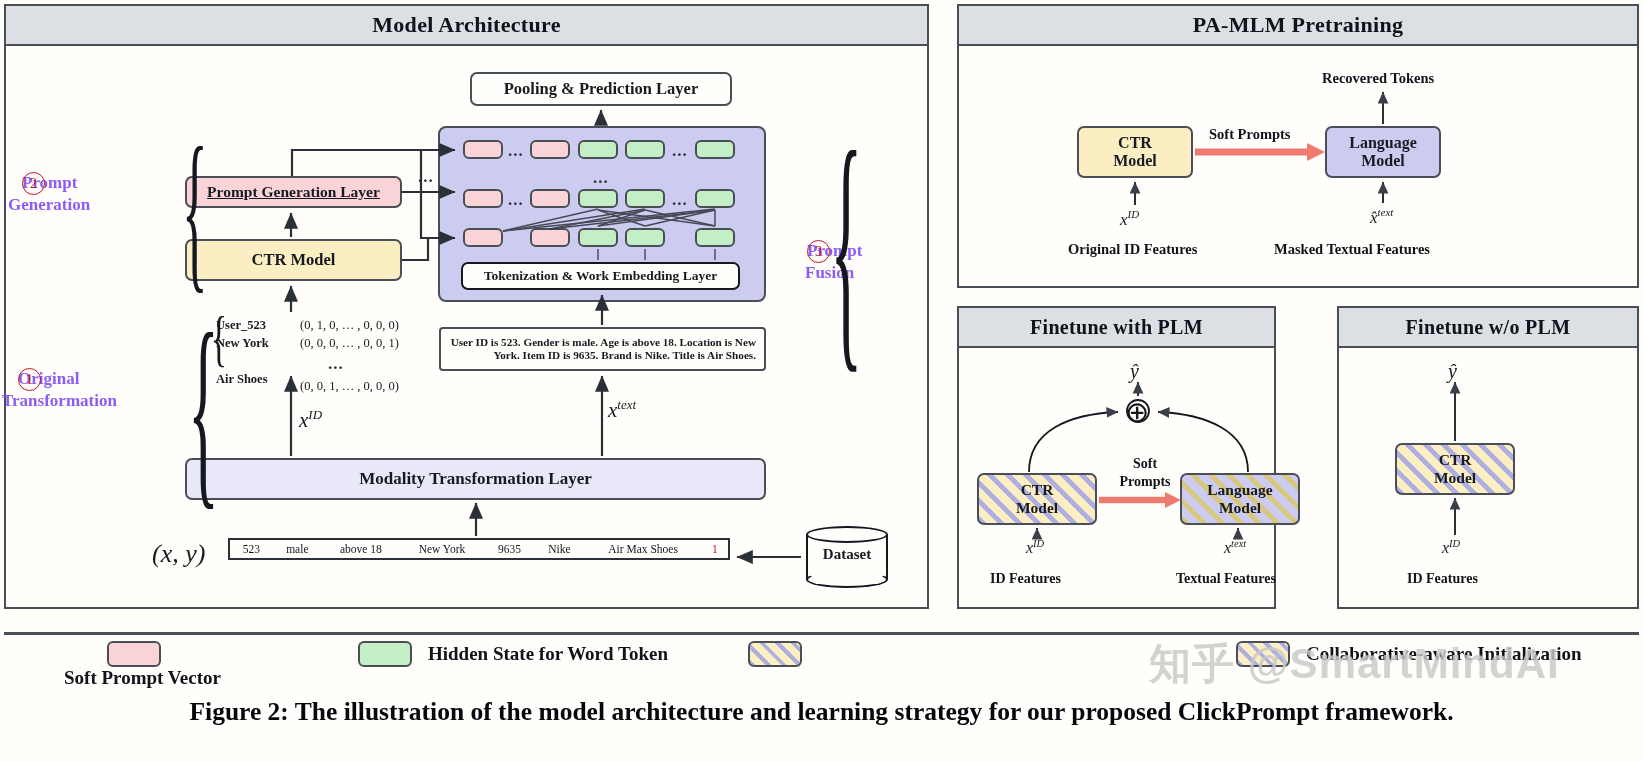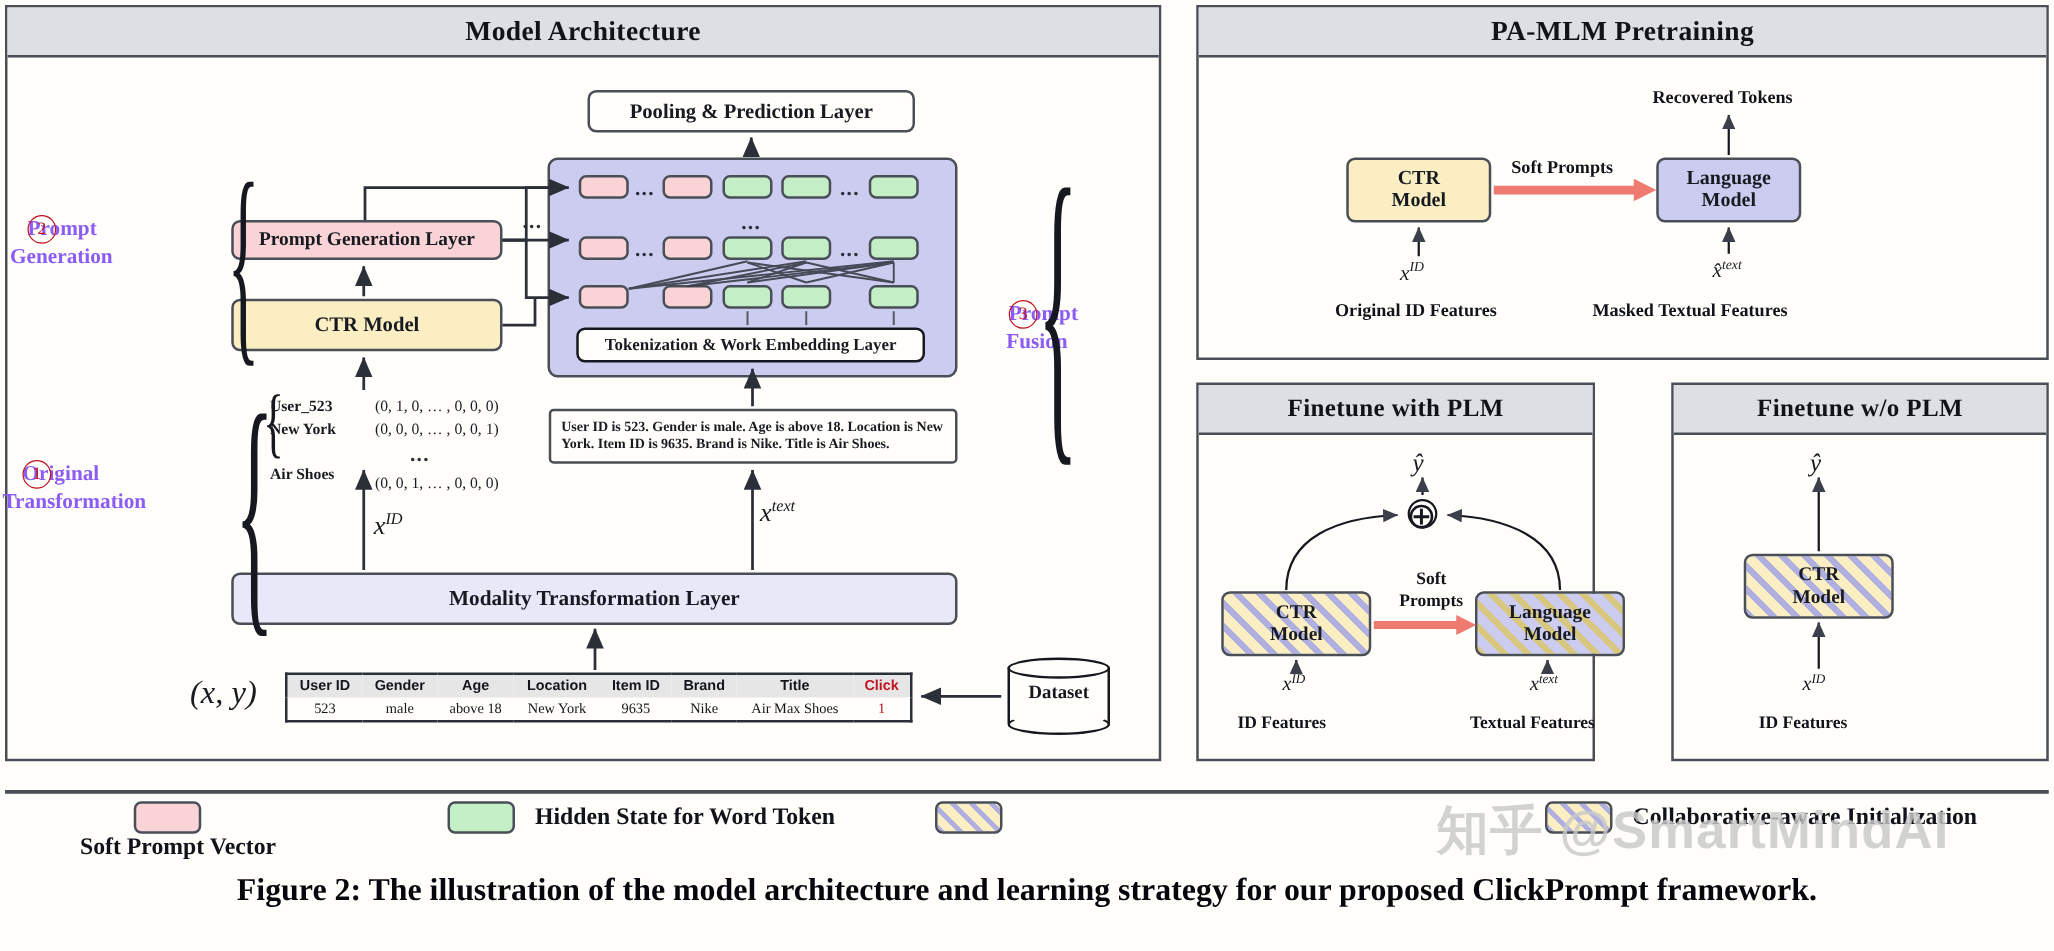--- a/index.html
+++ b/index.html
@@ -2,21 +2,21 @@
 <html><head>
 <meta charset="utf-8">
 <style>
   html,body{margin:0;padding:0;background:#fffefa;}
   body{width:1643px;height:761px;position:relative;font-family:"Liberation Serif",serif;overflow:hidden;}
   .abs{position:absolute;}
   .panel{position:absolute;border:2.5px solid #4a4f57;background:#fffefa;box-sizing:border-box;}
   .panel-title{position:absolute;left:0;right:0;top:0;height:38px;background:#dcdfe3;border-bottom:2.5px solid #4a4f57;
     display:flex;align-items:center;justify-content:center;font-weight:bold;font-size:22px;color:#10131a;letter-spacing:.3px;}
   .box{position:absolute;box-sizing:border-box;display:flex;align-items:center;justify-content:center;
-    text-align:left;border:2px solid #4a4f57;border-radius:7px;font-weight:bold;color:#171a21;line-height:1.15;}
+    text-align:right;border:2px solid #4a4f57;border-radius:7px;font-weight:bold;color:#171a21;line-height:1.15;}
   .box.sq{border-radius:3px;}
   .plain{background:#fffefa;}
   .pink{background:#f9d3d6;}
   .yellow{background:#faeec2;}
   .purple{background:#ccccf0;}
   .green{background:#c3eec6;}
   .tok{position:absolute;border:2px solid #4a4f57;border-radius:6px;box-sizing:border-box;}
   .dots{position:absolute;font-weight:bold;font-size:17px;color:#2b2f38;letter-spacing:1px;}
   .lbl{position:absolute;color:#171a21;}
   .red{color:#8b5cf6;}
@@ -76,21 +76,21 @@
 <div class="tok green" style="left:625px;top:228px;width:40px;height:19px;"></div>
 <div class="tok green" style="left:695px;top:228px;width:40px;height:19px;"></div>
 
 <div class="dots" style="left:593px;top:168px;">...</div>
 <div class="dots" style="left:418px;top:167px;">...</div>
 
 <div class="box plain" style="left:461px;top:262px;width:279px;height:28px;font-size:13.5px;border:2.2px solid #15181f;">
   <span>Tokenization &amp; Work Embedding Layer</span>
 </div>
 
-<div class="box pink" style="left:185px;top:176px;width:217px;height:32px;font-size:15.5px;">
+<div class="box pink" style="left:185px;top:176px;width:217px;height:32px;font-size:15.5px;text-decoration:underline;">
   <span>Prompt Generation Layer</span>
 </div>
 
 <div class="box yellow" style="left:185px;top:239px;width:217px;height:42px;font-size:16.5px;">
   <span>CTR Model</span>
 </div>
 
 <div class="lbl" style="left:216px;top:316px;font-size:12.5px;">
   <div style="display:flex;gap:16px;line-height:1.45;">
     <div style="width:68px;text-align:left;font-weight:bold;">
@@ -123,30 +123,20 @@
 <div class="lbl mono-it" style="left:608px;top:397px;font-size:21px;">
   <span>x</span><sup style="font-size:13px;">text</sup>
 </div>
 
 <div class="lbl mono-it" style="left:152px;top:539px;font-size:26px;">
   <span>(x, y)</span>
 </div>
 
 <table class="dt" style="left:228px;top:538px;width:502px;">
   <tbody>
-      <tr>
-    <th>User ID</th>
-    <th>Gender</th>
-    <th>Age</th>
-    <th>Location</th>
-    <th>Item ID</th>
-    <th>Brand</th>
-    <th>Title</th>
-    <th class="red" style="color:#c1121f;">Click</th>
-  </tr>
   <tr>
     <td>523</td>
     <td>male</td>
     <td>above 18</td>
     <td>New York</td>
     <td>9635</td>
     <td>Nike</td>
     <td>Air Max Shoes</td>
     <td style="color:#c1121f;">1</td>
   </tr>

